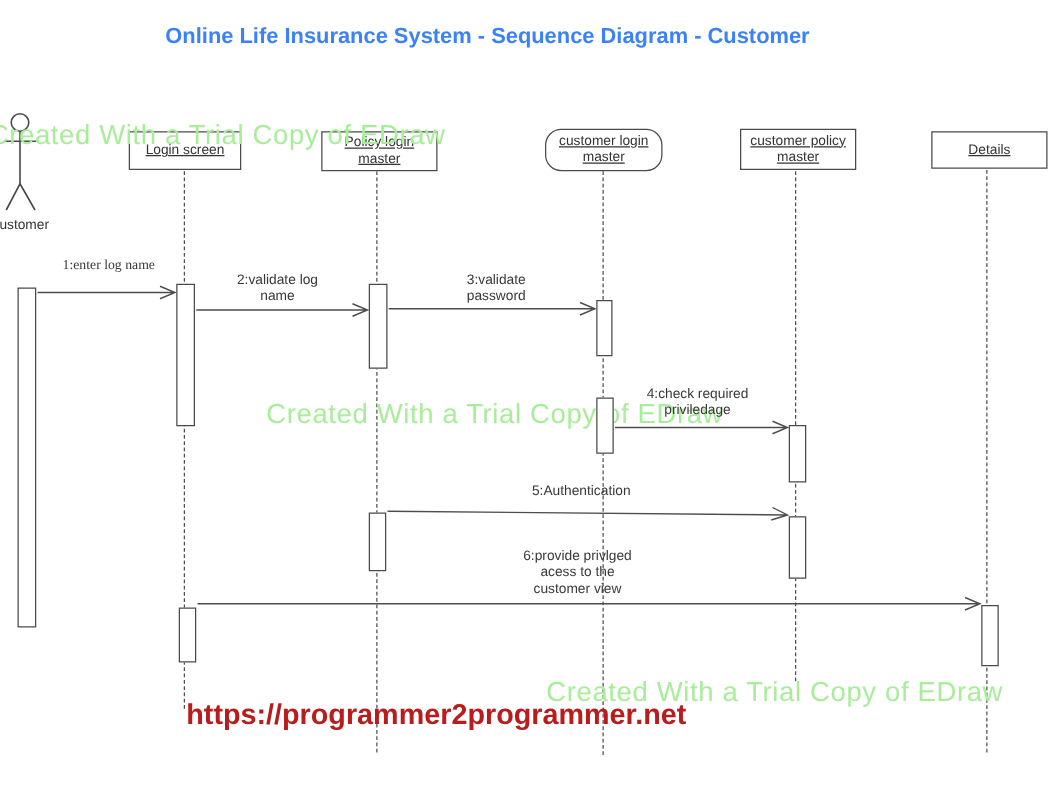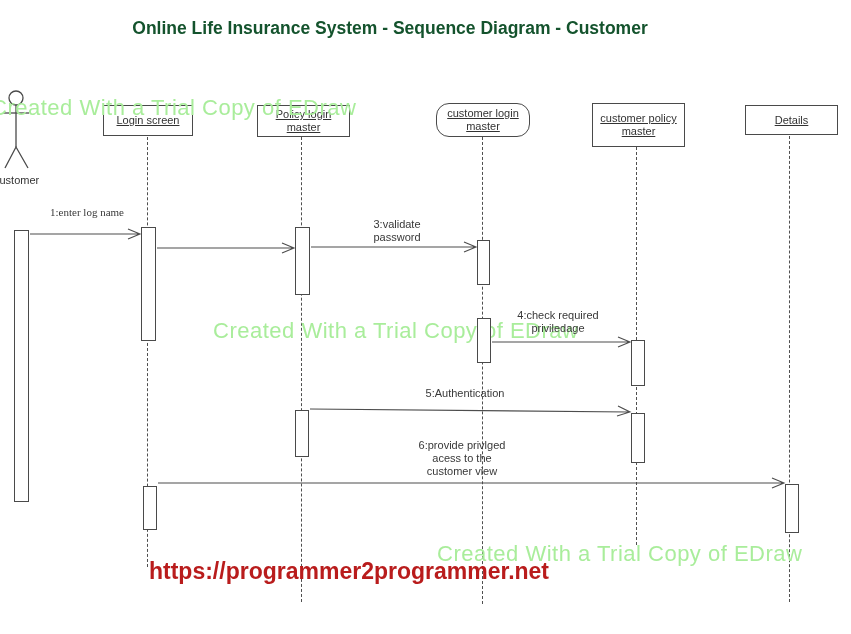--- a/index.html
+++ b/index.html
@@ -2,21 +2,21 @@
 <html><head>
 <meta charset="utf-8">
 <style>
   html,body{margin:0;padding:0;background:#ffffff;}
   #stage{
     position:relative;width:851px;height:634px;background:#ffffff;overflow:hidden;
     font-family:"Liberation Sans",sans-serif;color:#3a3a3a;
   }
   .title{
     position:absolute;left:80px;top:18px;width:620px;text-align:center;
-    font-size:17.5px;font-weight:700;color:#14532d;z-index:7;
+    font-size:17.5px;font-weight:700;color:#3b82f6;z-index:7;
   }
   .watermark{
     position:absolute;font-size:22px;color:#a9ed9b;white-space:nowrap;z-index:4;
     letter-spacing:0.5px;
   }
   .wm1{left:-9px;top:95px;}
   .wm2{left:213px;top:318px;}
   .wm3{left:437px;top:541px;}
   .footer-url{
     position:absolute;left:149px;top:558px;font-size:23px;font-weight:700;
@@ -73,21 +73,21 @@
 
   <div class="headbox" style="left:257px;top:105px;width:93px;height:32px;">
     <span class="lbl">Policy login master</span>
   </div>
   <div class="headbox" style="left:103px;top:105px;width:90px;height:31px;">
     <span class="lbl">Login screen</span>
   </div>
   <div class="headbox" style="left:436px;top:103px;width:94px;height:34px;border-radius:13px;">
     <span class="lbl">customer login master</span>
   </div>
-  <div class="headbox" style="left:592px;top:103px;width:93px;height:44px;">
+  <div class="headbox" style="left:592px;top:103px;width:93px;height:33px;">
     <span class="lbl">customer policy master</span>
   </div>
   <div class="headbox" style="left:745px;top:105px;width:93px;height:30px;">
     <span class="lbl">Details</span>
   </div>
 
   <svg class="actor-svg" width="42" height="86" viewBox="0 0 42 86">
     <g stroke="#4a4a4a" stroke-width="1.3" fill="none">
       <circle cx="16" cy="10" r="7"></circle>
       <line x1="16" y1="17" x2="16" y2="59"></line>
@@ -115,20 +115,24 @@
       <path d="M311 247 H475 M464 242 L476 247 L464 252"></path>
       <path d="M492 342 H629 M618 337 L630 342 L618 347"></path>
       <path d="M310 409 L629 412 M618 406 L630 412 L617 416"></path>
       <path d="M158 483 H783 M772 478 L784 483 L772 488"></path>
     </g>
   </svg>
 
   <div class="msg m1">
     <div>1:enter log name</div>
   </div>
+  <div class="msg m2">
+    <div>2:validate log</div>
+    <div>name</div>
+  </div>
   <div class="msg m3">
     <div>3:validate</div>
     <div>password</div>
   </div>
   <div class="msg m4">
     <div>4:check required</div>
     <div>priviledage</div>
   </div>
   <div class="msg m5">
     <div>5:Authentication</div>

